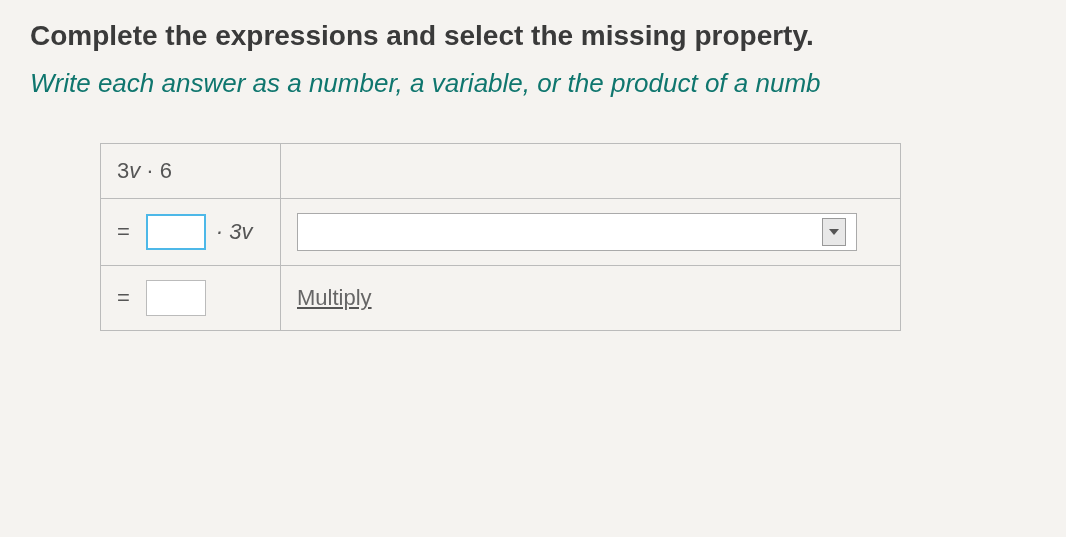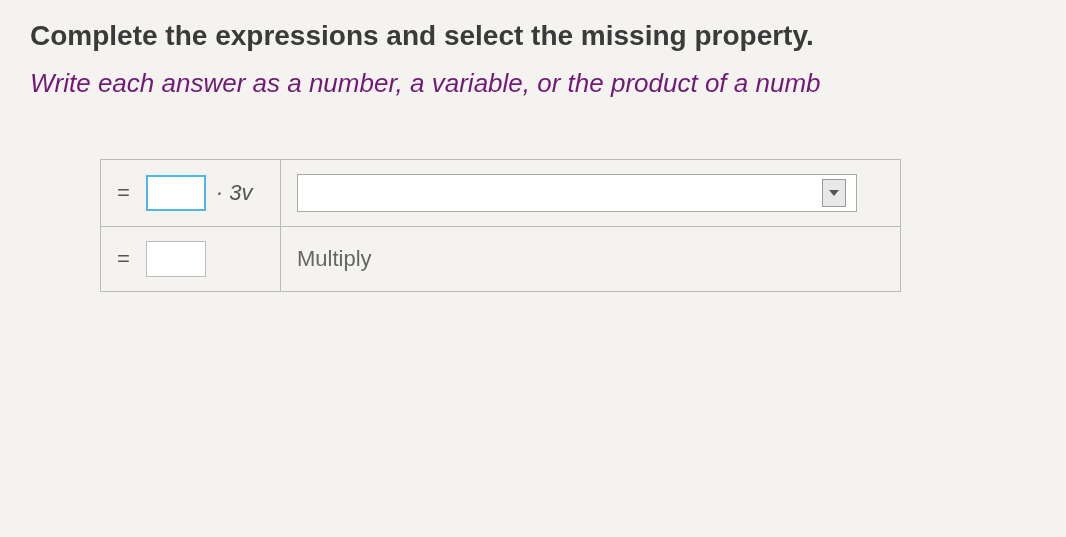--- a/index.html
+++ b/index.html
@@ -17,42 +17,43 @@
     }
     .heading {
       font-size: 28px;
       font-weight: bold;
       color: #3a3a3a;
       margin-bottom: 16px;
     }
     .instruction {
       font-size: 26px;
       font-style: italic;
-      color: #701a75;
-      margin-bottom: 60px;
+      color: #0f766e;
+      margin-bottom: 44px;
     }
     .table-wrap {
       margin-left: 70px;
     }
     table {
       border-collapse: collapse;
       border: 1px solid #bbb;
     }
     td {
       border: 1px solid #bbb;
       padding: 14px 16px;
       vertical-align: middle;
       font-size: 22px;
       color: #555;
     }
     td.left-col {
       width: 180px;
     }
     td.right-col {
       width: 620px;
+      text-decoration: underline;
     }
     .expr-row {
       display: flex;
       align-items: center;
       gap: 10px;
     }
     .eq {
       font-size: 22px;
       color: #555;
       margin-right: 6px;
@@ -108,20 +109,26 @@
 </head>
 <body>
 
 <div class="heading">Complete the expressions and select the missing property.</div>
 
 <div class="instruction">Write each answer as a number, a variable, or the product of a numb</div>
 
 <div class="table-wrap">
   <table>
     <tbody>
+        <tr>
+      <td class="left-col">
+        <span>3<span class="italic-v">v</span> · 6</span>
+      </td>
+      <td class="right-col"></td>
+    </tr>
     <tr>
       <td class="left-col">
         <div class="expr-row">
           <span class="eq">=</span>
           <input type="text" class="input-box" style="">
           <span class="var-text">· 3<span class="italic-v">v</span></span>
         </div>
       </td>
       <td class="right-col">
         <div class="select-box">

